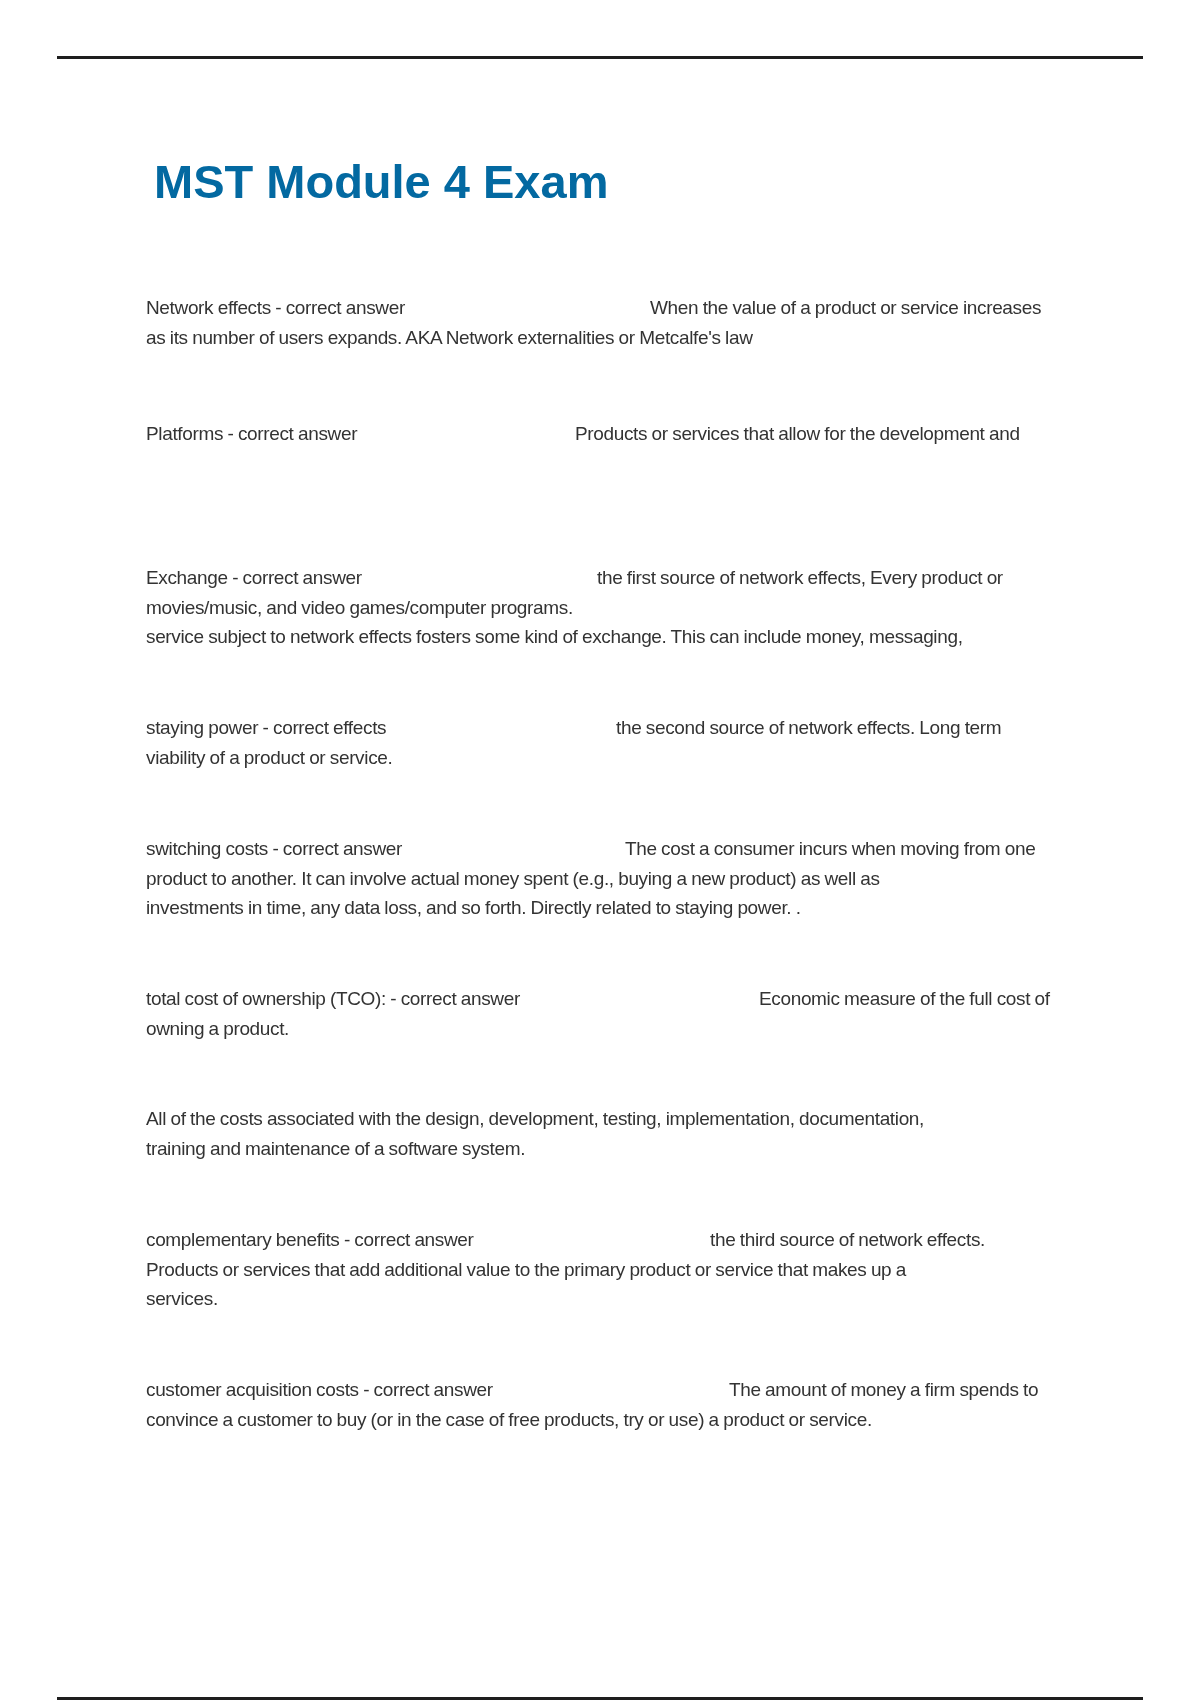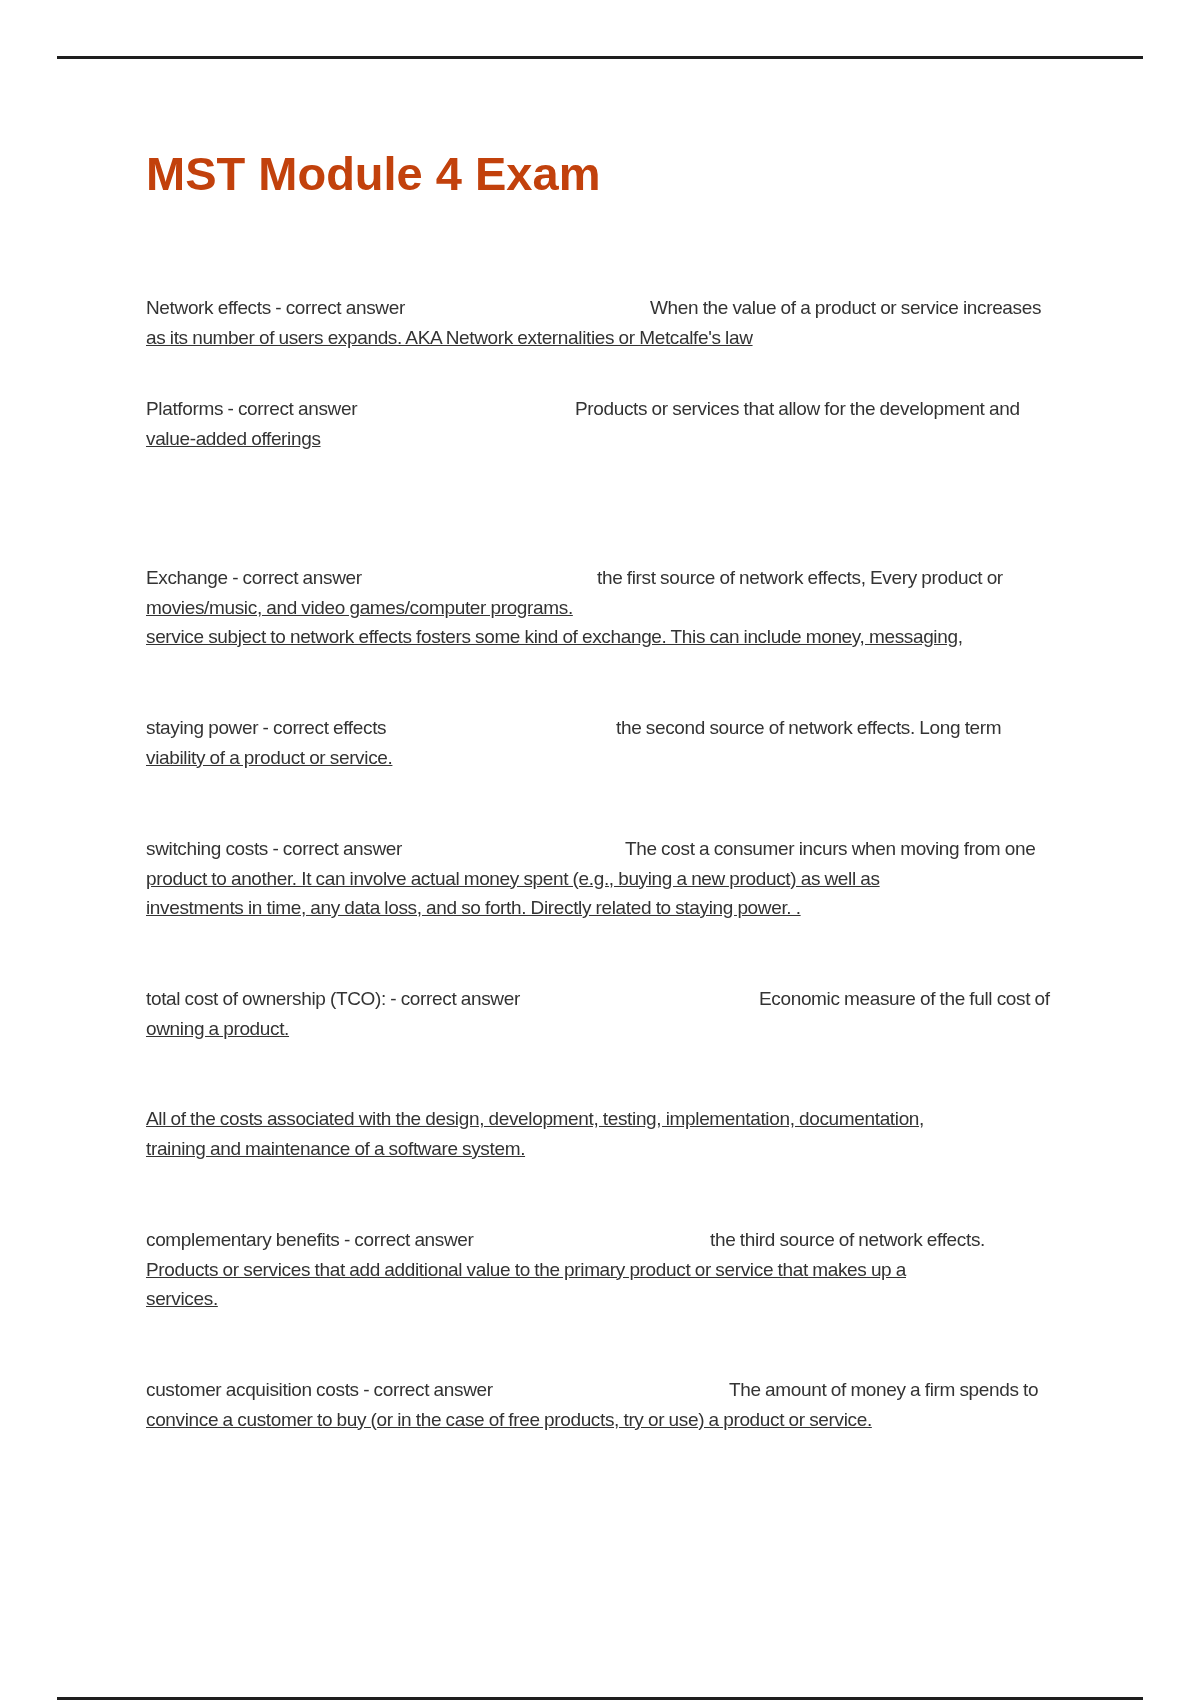--- a/index.html
+++ b/index.html
@@ -22,39 +22,38 @@
     height: 3px;
     background: #1e1e1e;
   }
   .rule.top { top: 56px; }
   .rule.bottom { top: 1697px; }
 
   .title {
     position: absolute;
     left: 146px;
     top: 146px;
-    margin: 0;
+    margin: 8px;
     font-family: "Liberation Sans", sans-serif;
     font-weight: bold;
     font-size: 47px;
     line-height: 56px;
-    color: #c2410c;
+    color: #0369a1;
     letter-spacing: 0px;
   }
 
   .entry {
     position: absolute;
     left: 146px;
     width: 940px;
     font-size: 19px;
     line-height: 29.5px;
     color: #333333;
     letter-spacing: -0.35px;
     word-spacing: -0.5px;
-    text-decoration: underline;
   }
   .entry .line {
     display: block;
     white-space: nowrap;
     height: 29.5px;
   }
   .entry .term {
     display: inline-block;
   }
   .entry .ans-start {
@@ -71,26 +70,25 @@
 <h1 class="title">MST Module 4 Exam</h1>
 
 <div class="entry" style="top:293px">
   <span class="line">
     <span class="term">Network effects - correct answer</span>
     <span class="ans-start" style="left:504px">When the value of a product or service increases</span>
   </span>
   <span class="line">as its number of users expands. AKA Network externalities or Metcalfe's law</span>
 </div>
 
-<div class="entry" style="top:394px">
+<div class="entry" style="top:419px">
   <span class="line">
     <span class="term">Platforms - correct answer</span>
     <span class="ans-start" style="left:429px">Products or services that allow for the development and</span>
   </span>
-  <span class="line">value-added offerings</span>
 </div>
 
 <div class="entry" style="top:563px">
   <span class="line">
     <span class="term">Exchange - correct answer</span>
     <span class="ans-start" style="left:451px">the first source of network effects, Every product or</span>
   </span>
   <span class="line">movies/music, and video games/computer programs.</span>
   <span class="line">service subject to network effects fosters some kind of exchange. This can include money, messaging,</span>
 </div>

